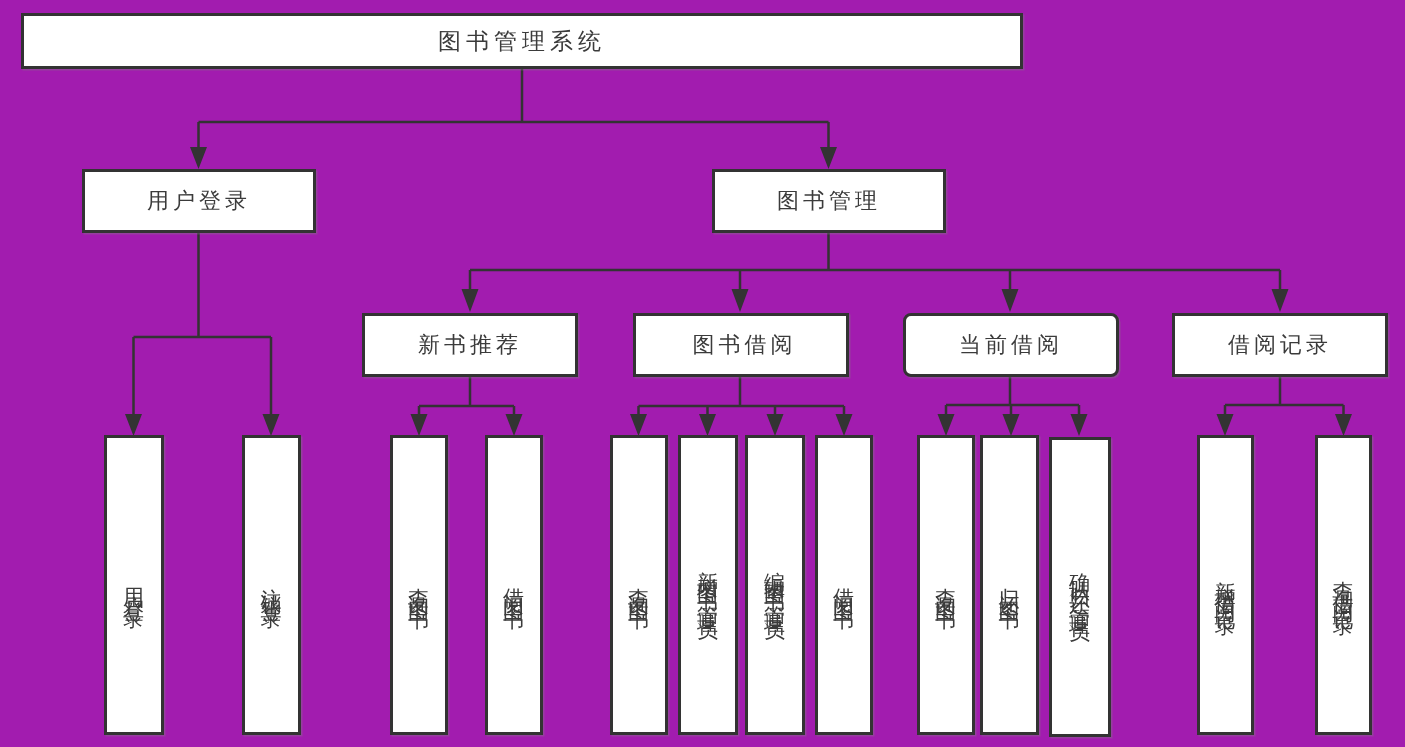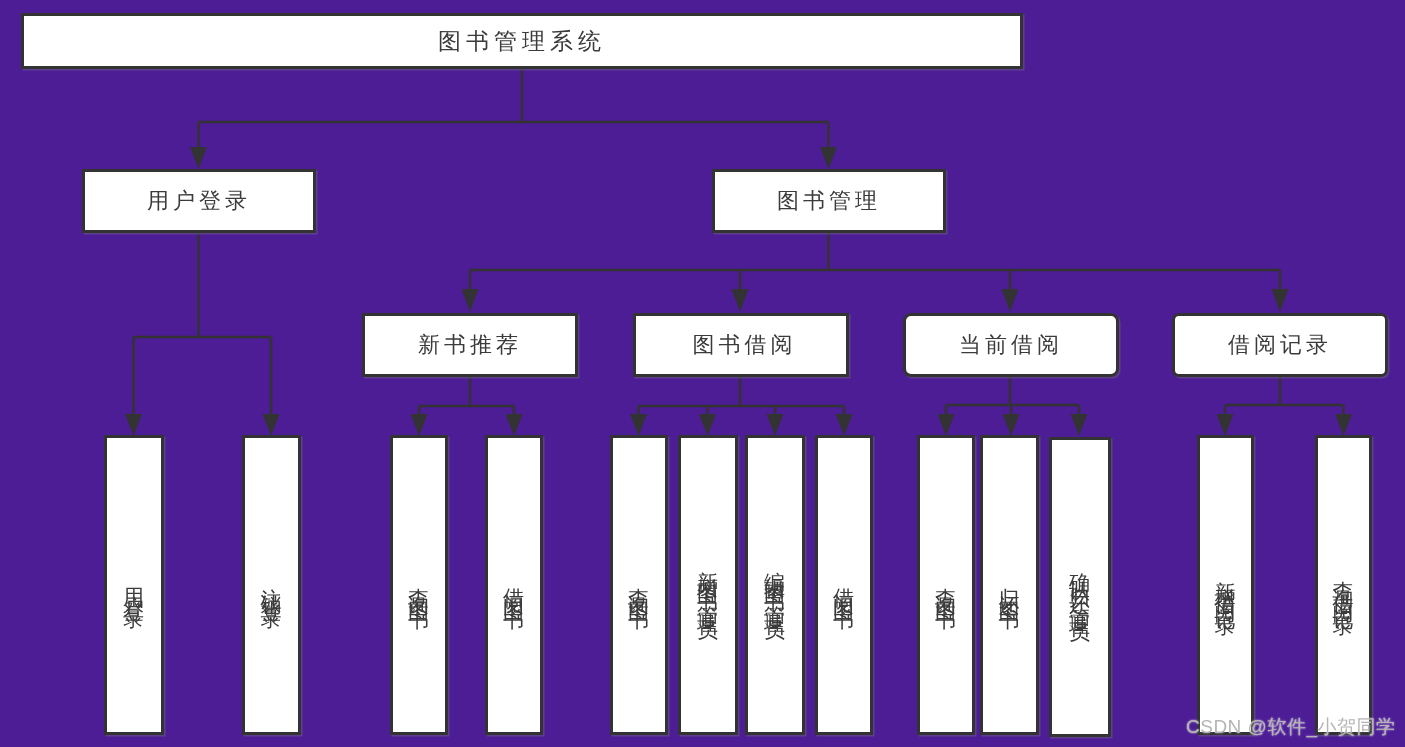--- a/index.html
+++ b/index.html
@@ -1,20 +1,20 @@
 <!DOCTYPE html>
 <html><head>
 <meta charset="utf-8">
 <style>
   html, body { margin: 0; padding: 0; background: #ffffff; }
   .canvas {
     position: relative;
     width: 1405px;
     height: 747px;
-    background: #4c1d95;
+    background: #a21caf;
     font-family: "Liberation Sans", "DejaVu Sans", sans-serif;
     overflow: hidden;
   }
   svg.connectors {
     position: absolute;
     left: 0; top: 0;
     width: 1405px; height: 747px;
     z-index: 1;
   }
   .node {
@@ -112,21 +112,21 @@
 
   <div class="node hnode" style="left:362px; top:313px; width:216px; height:64px;">
     <span>新书推荐</span>
   </div>
   <div class="node hnode" style="left:633px; top:313px; width:216px; height:64px;padding-left:7px;">
     <span>图书借阅</span>
   </div>
   <div class="node hnode" style="left:903px; top:313px; width:216px; height:64px;border-radius:8px;">
     <span>当前借阅</span>
   </div>
-  <div class="node hnode" style="left:1172px; top:313px; width:216px; height:64px;border-radius:7px;">
+  <div class="node hnode" style="left:1172px; top:313px; width:216px; height:64px;">
     <span>借阅记录</span>
   </div>
 
   <div class="node vnode" style="left:104px; top:435px; width:60px; height:300px;">
     <span>用户登录</span>
   </div>
   <div class="node vnode" style="left:242px; top:435px; width:59px; height:300px;">
     <span>注销登录</span>
   </div>
 
@@ -160,15 +160,14 @@
     <span>确认归还（管理员）</span>
   </div>
 
   <div class="node vnode" style="left:1197px; top:435px; width:57px; height:300px;">
     <span>新增借阅记录</span>
   </div>
   <div class="node vnode" style="left:1315px; top:435px; width:57px; height:300px;">
     <span>查询借阅记录</span>
   </div>
 
-  <div class="watermark">CSDN @软件_小贺同学</div>
 
 </div>
 
 </body></html>

